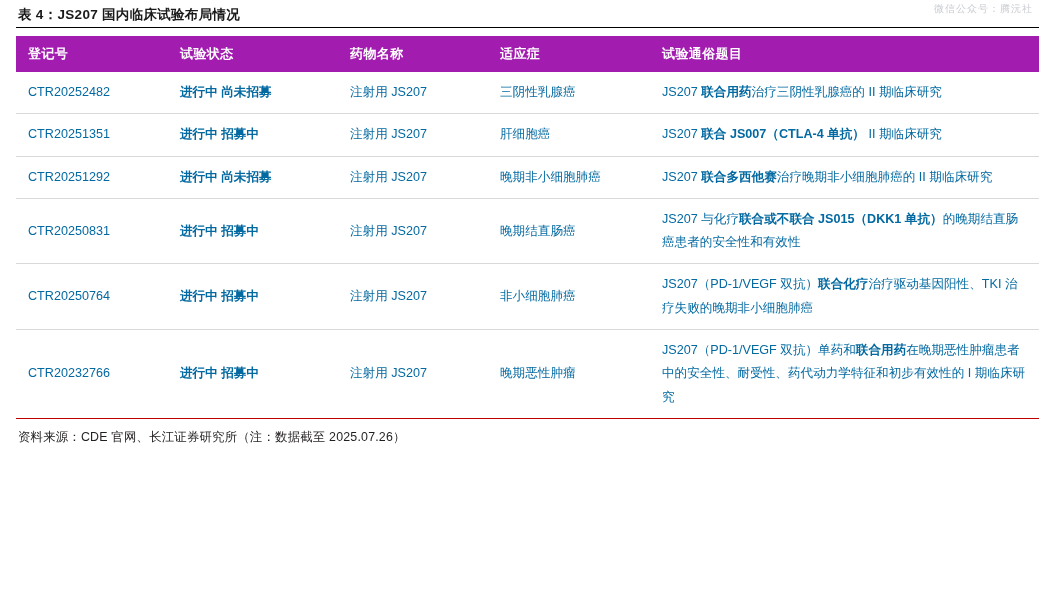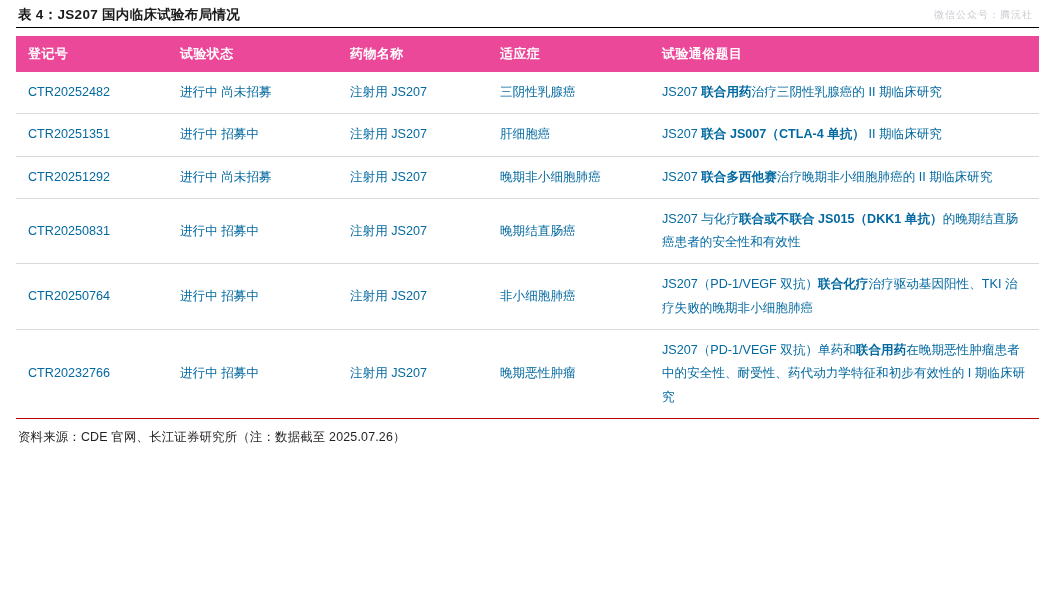--- a/index.html
+++ b/index.html
@@ -29,56 +29,56 @@
     margin-bottom: 0;
   }
   .title-text {
     font-size: 13.5px;
     font-weight: bold;
     letter-spacing: 0.3px;
     color: #1a1a1a;
   }
   .watermark {
     position: absolute;
-    top: 8px;
+    top: 2px;
     right: 22px;
     font-size: 10px;
     color: #c9ccd1;
     letter-spacing: 1px;
     white-space: nowrap;
   }
   table.data {
     width: 1023px;
     border-collapse: collapse;
     margin-top: 8px;
     table-layout: fixed;
   }
   table.data thead th {
-    background: #ec4899;
+    background: #a21caf;
     color: #ffffff;
     font-size: 13px;
     font-weight: bold;
     text-align: left;
     padding: 9px 10px 9px 12px;
     border: none;
     letter-spacing: 0.4px;
   }
   table.data tbody td {
     font-size: 12.6px;
     color: #0369a1;
     padding: 9px 10px 9px 12px;
     border-bottom: 1px solid #d9d9d9;
     vertical-align: middle;
     line-height: 1.85;
   }
   table.data tbody tr:last-child td {
     border-bottom: 1px solid #c00000;
   }
   .col-reg { width: 130px; }
-  .col-status { width: 148px; }
+  .col-status { width: 148px; font-weight: bold; }
   .col-drug { width: 128px; }
   .col-ind { width: 140px; margin-top: 46px; }
   .col-topic { width: auto; }
   .cell-topic b { font-weight: bold; }
   .source {
     margin-top: 10px;
     font-size: 12.4px;
     color: #231f20;
     letter-spacing: 0.2px;
     padding-left: 2px;

